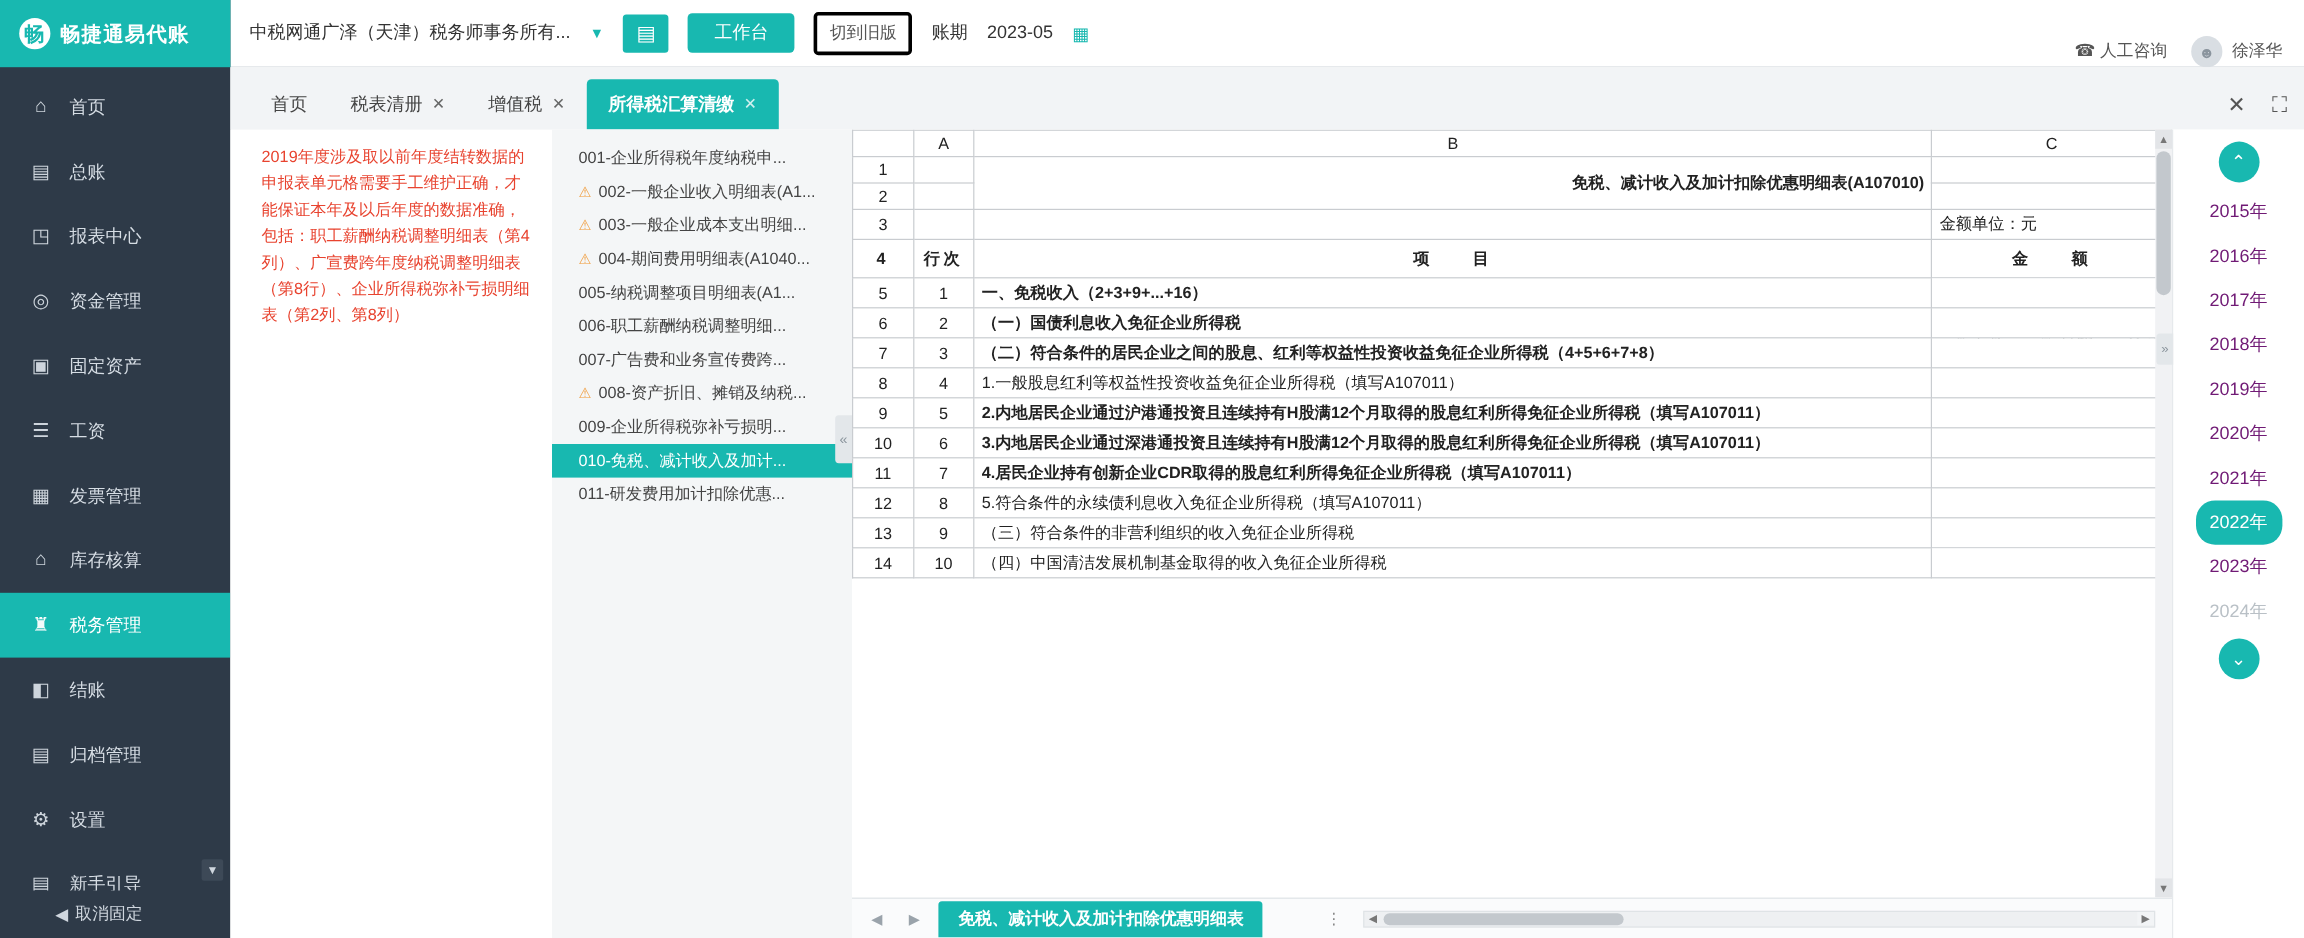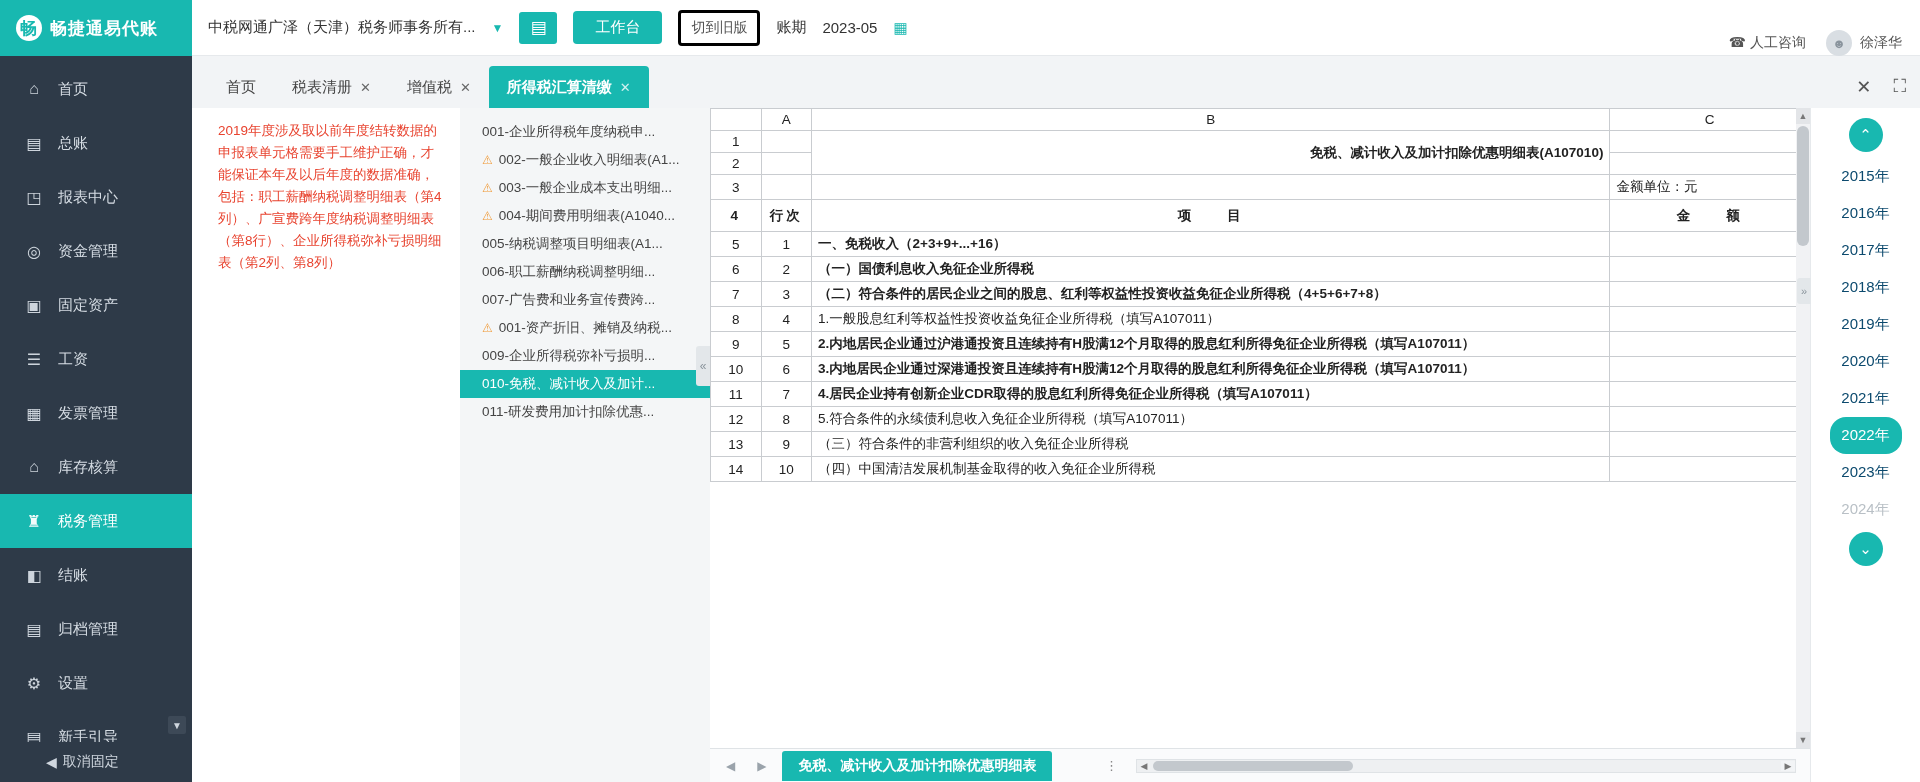--- a/index.html
+++ b/index.html
@@ -202,21 +202,21 @@
     width:110px; flex:0 0 110px; background:#fff; border-left:1px solid #e6e9ec;
     display:flex; flex-direction:column; align-items:center; padding-top:6px;
     position:relative;
   }
   .round {
     width:34px; height:34px; border-radius:50%; background:#18b8b0; color:#fff;
     display:flex; align-items:center; justify-content:center; font-size:15px;
     margin:4px 0 6px;
   }
   .year {
-    font-size:15px; color:#0c4a6e; padding:9px 0; width:72px; text-align:center;
+    font-size:15px; color:#701a75; padding:9px 0; width:72px; text-align:center;
     border-radius:16px; cursor:pointer;
   }
   .year.cur { background:#18b8b0; color:#fff; }
   .year.dim { color:#b9c0c6; }
   .rail-toggle {
     position:absolute; left:-14px; top:170px; width:14px; height:26px;
     background:#e3e7ea; color:#8b959d; display:flex; align-items:center;
     justify-content:center; font-size:11px; border-radius:3px 0 0 3px;
   }
 </style>
@@ -381,21 +381,21 @@
             <span>005-纳税调整项目明细表(A1...</span>
           </div>
           <div class="tree-item">
             <span>006-职工薪酬纳税调整明细...</span>
           </div>
           <div class="tree-item">
             <span>007-广告费和业务宣传费跨...</span>
           </div>
           <div class="tree-item">
             <span class="warnico">⚠</span>
-            <span>001-资产折旧、摊销及纳税...</span>
+            <span>008-资产折旧、摊销及纳税...</span>
           </div>
           <div class="tree-item">
             <span>009-企业所得税弥补亏损明...</span>
           </div>
           <div class="tree-item sel">
             <span>010-免税、减计收入及加计...</span>
           </div>
           <div class="tree-item">
             <span>011-研发费用加计扣除优惠...</span>
           </div>

